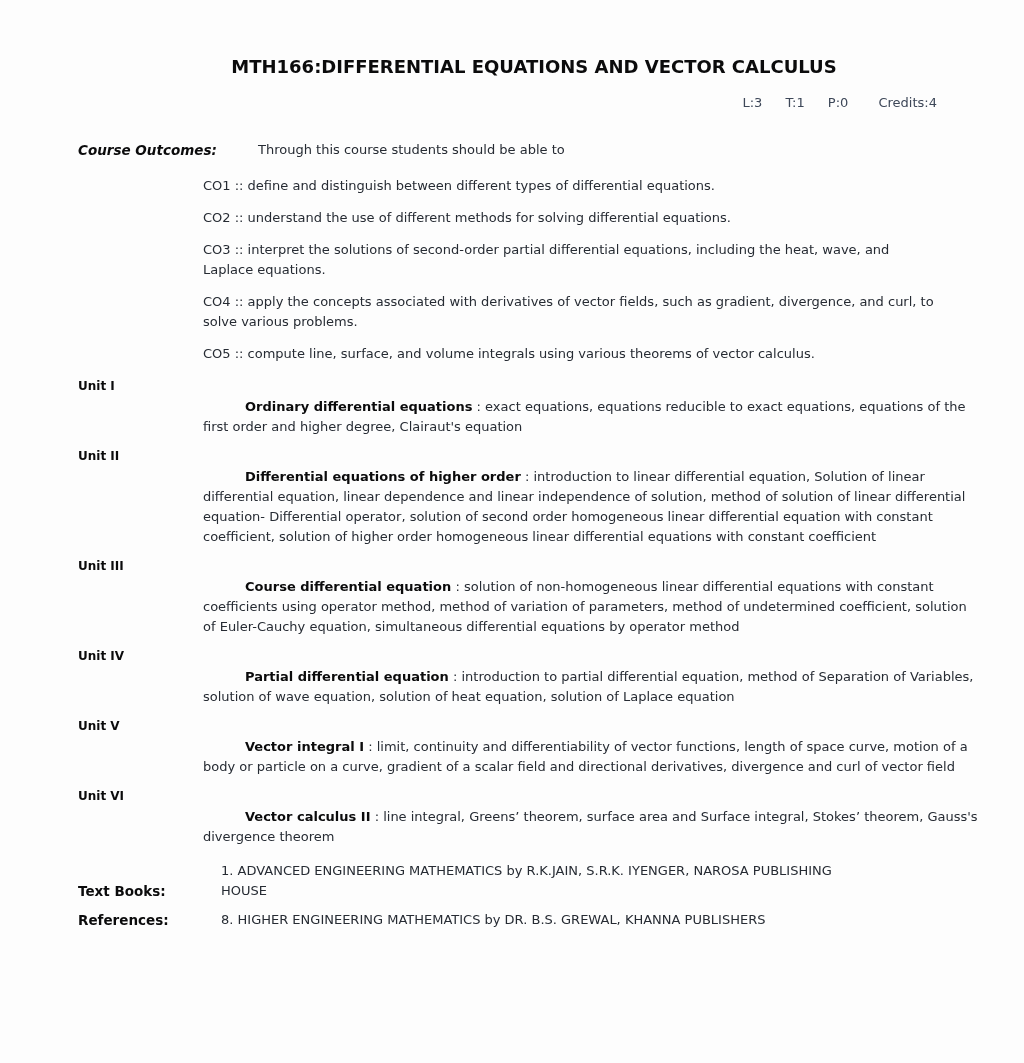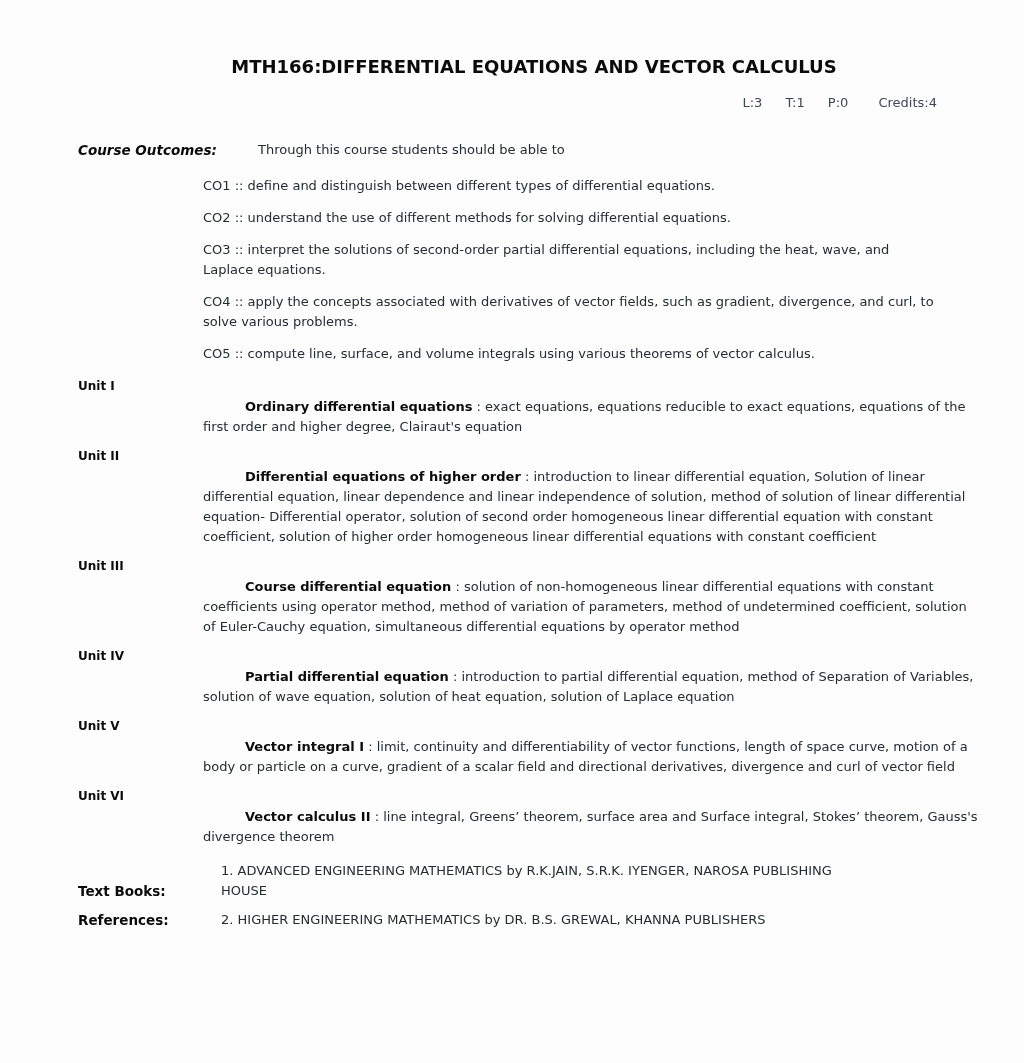--- a/index.html
+++ b/index.html
@@ -149,17 +149,17 @@
 
   </div>
 
   <div class="books">
     <div class="book-row">
       <div class="bold-label">Text Books:</div>
       <p class="book-item">1. ADVANCED ENGINEERING MATHEMATICS by R.K.JAIN, S.R.K. IYENGER, NAROSA PUBLISHING HOUSE</p>
     </div>
     <div class="book-row">
       <div class="bold-label">References:</div>
-      <p class="book-item">2. HIGHER ENGINEERING MATHEMATICS by DR. B.S. GREWAL, KHANNA PUBLISHERS</p>
+      <p class="book-item">8. HIGHER ENGINEERING MATHEMATICS by DR. B.S. GREWAL, KHANNA PUBLISHERS</p>
     </div>
   </div>
 
 </div>
 
 </body></html>

